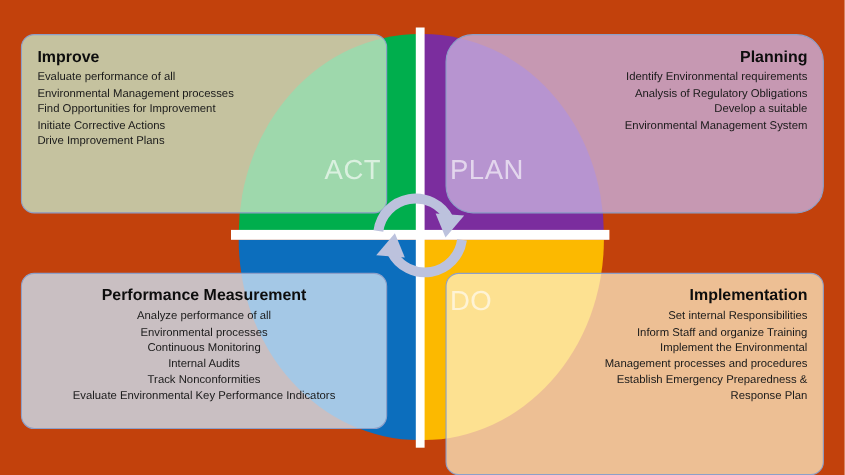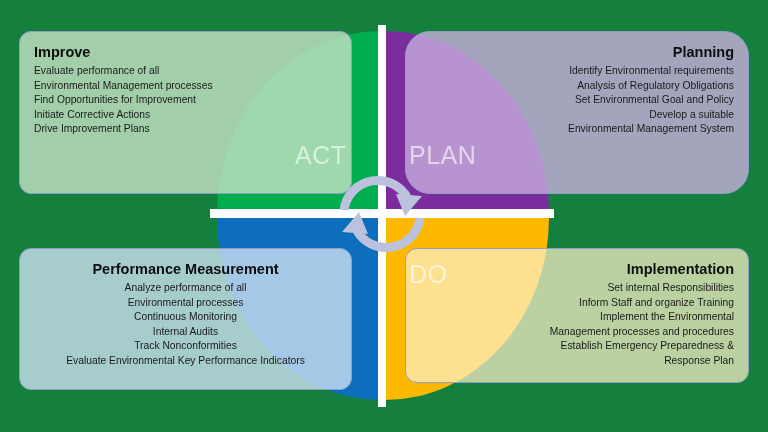--- a/index.html
+++ b/index.html
@@ -5,21 +5,21 @@
   * { box-sizing: border-box; margin: 0; padding: 0; }
   html, body {
     width: 768px; height: 432px;
     background: #ffffff;
     font-family: "Liberation Sans", sans-serif;
     overflow: hidden;
   }
   #stage {
     position: relative;
     width: 768px; height: 432px;
-    background: #15803d;
+    background: #c2410c;
     padding-left: 10px;
   }
 
   
   .wedge {
     position: absolute;
     width: 164px;
     height: 182px;
   }
   #wedge-act   { left: 217px; top:  31px; background: #00ae4d;
@@ -80,21 +80,21 @@
     background: rgba(199, 174, 220, .80);
     text-align: right;
     border-radius: 25px;
   }
   #card-performance {
     left: 19px; top: 248px; width: 333px; height: 142px;
     background: rgba(202, 222, 240, .80);
     text-align: center;
   }
   #card-implementation {
-    left: 405px; top: 248px; width: 344px; height: 135px;
+    left: 405px; top: 248px; width: 344px; height: 184px;
     background: rgba(253, 240, 201, .72);
     text-align: right;
   }
 
   
   #cycle-arrows {
     position: absolute;
     left: 334px; top: 166px;
     width: 96px; height: 96px;
     z-index: 7;
@@ -125,21 +125,20 @@
     <div class="line">Environmental Management processes</div>
     <div class="line">Find Opportunities for Improvement</div>
     <div class="line">Initiate Corrective Actions</div>
     <div class="line">Drive Improvement Plans</div>
   </div>
 
   <div class="card" id="card-planning">
     <div class="title">Planning</div>
     <div class="line">Identify Environmental requirements</div>
     <div class="line">Analysis of Regulatory Obligations</div>
-    <div class="line">Set Environmental Goal and Policy</div>
     <div class="line">Develop a suitable</div>
     <div class="line">Environmental Management System</div>
   </div>
 
   <div class="card" id="card-performance">
     <div class="title">Performance Measurement</div>
     <div class="line">Analyze performance of all</div>
     <div class="line">Environmental processes</div>
     <div class="line">Continuous Monitoring</div>
     <div class="line">Internal Audits</div>

